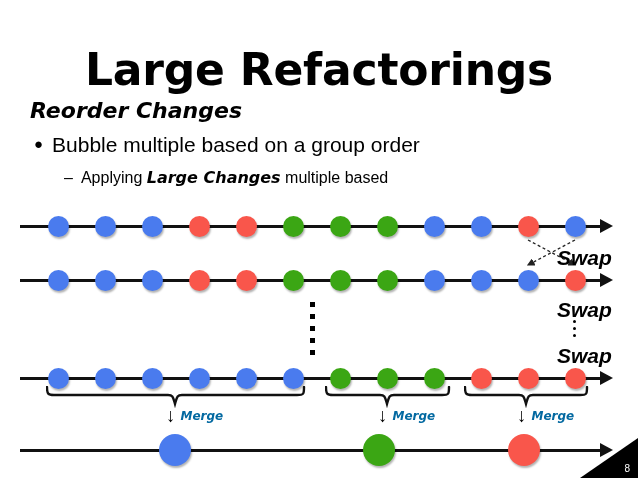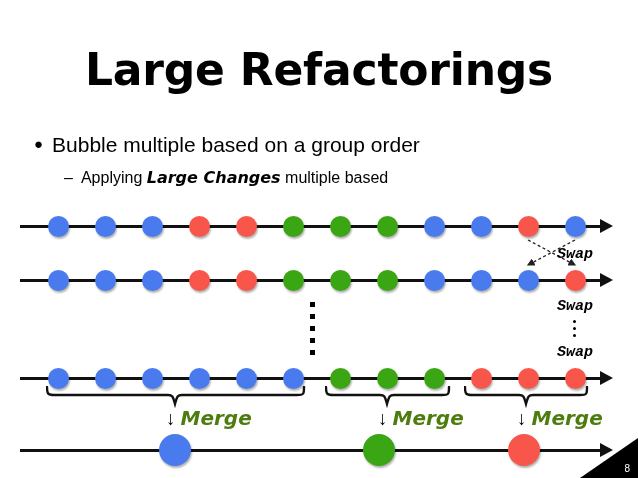--- a/index.html
+++ b/index.html
@@ -52,37 +52,37 @@
   }
   .node{
     position:absolute;border-radius:50%;
     box-shadow:1px 2px 2px rgba(0,0,0,0.30);
   }
 
   
   .swaparrows{position:absolute;}
   .swap-label{
     position:absolute;
-    font-size:15px;font-weight:bold;font-style:italic;color:#000;
-    font-family:Liberation Mono, monospace;
+    font-size:21px;font-weight:bold;font-style:italic;color:#000;
+    font-family:Liberation Sans, sans-serif;
     white-space:nowrap;
   }
 
   
   .vdots{position:absolute;display:flex;flex-direction:column;gap:7px;}
   .vdots i{display:block;width:5px;height:5px;background:#000;}
   .vdots-small{position:absolute;display:flex;flex-direction:column;gap:4px;align-items:center;}
   .vdots-small i{display:block;width:3px;height:3px;background:#000;border-radius:50%;}
 
   
   .brace{position:absolute;}
   .merge-group{position:absolute;display:flex;align-items:center;gap:5px;}
   .merge-arrow{font-size:19px;line-height:1;color:#000;}
   .merge-label{
-    font-size:20px;font-weight:bold;font-style:italic;color:#4d7c0f;
+    font-size:12px;font-weight:bold;font-style:italic;color:#0369a1;
     font-family:"DejaVu Sans", sans-serif;white-space:nowrap;
   }
 
   
   .corner{
     position:absolute;right:0;bottom:0;width:58px;height:40px;overflow:hidden;
   }
   .corner .tri{
     position:absolute;right:0;bottom:0;width:0;height:0;
     border-left:58px solid transparent;
@@ -92,20 +92,21 @@
     position:absolute;right:8px;bottom:4px;
     color:#fff;font-size:10px;font-family:"Liberation Sans", sans-serif;
   }
 </style>
 </head>
 <body>
 
 <div class="slide">
 
   <div class="title">Large Refactorings</div>
+  <div class="subtitle">Reorder Changes</div>
 
   <div class="bullet1">
     <span class="dot">●</span>
     <span>Bubble multiple based on a group order</span>
   </div>
 
   <div class="bullet2">
     <span class="dash">–</span>
     <span><span>Applying </span><b>Large Changes</b><span> multiple based</span></span>
   </div>

